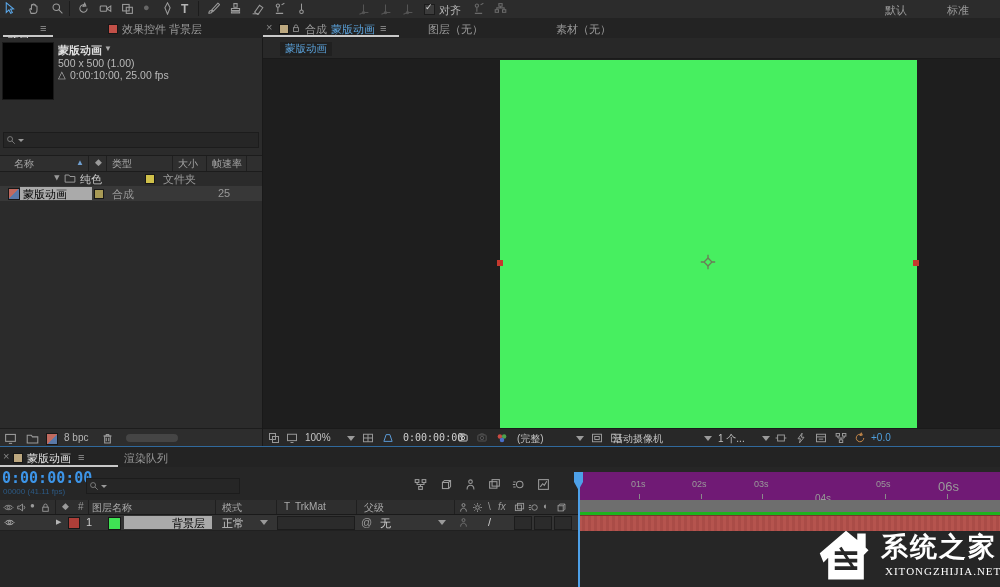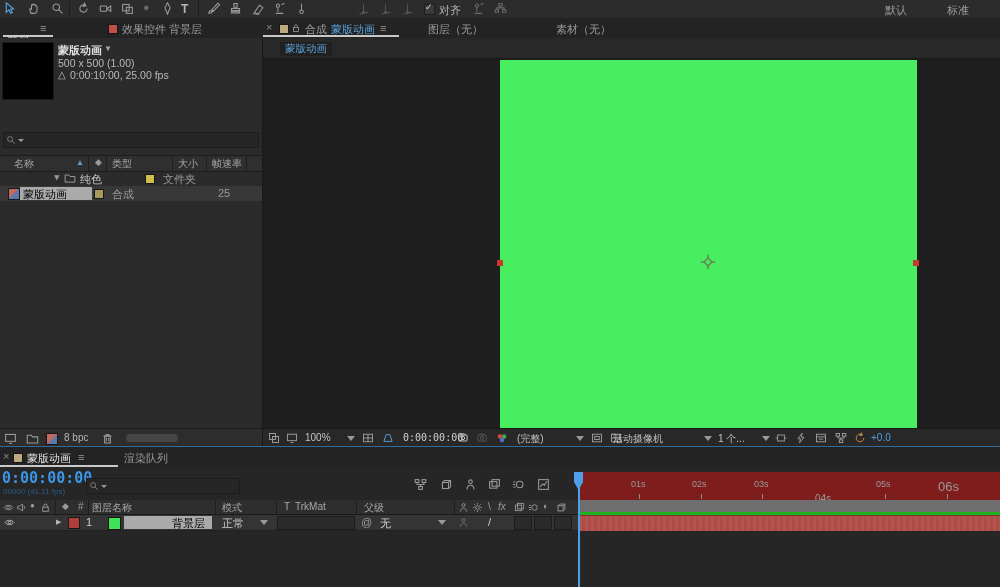--- a/index.html
+++ b/index.html
@@ -438,21 +438,21 @@
     <svg class="ic" style="left:488px;top:31px" width="13" height="13" viewBox="0 0 16 16">
         <use href="#i-fblend"></use>
       </svg>
     <svg class="ic" style="left:512px;top:31px" width="13" height="13" viewBox="0 0 16 16">
         <use href="#i-mblur"></use>
       </svg>
     <svg class="ic" style="left:537px;top:31px" width="13" height="13" viewBox="0 0 16 16">
         <use href="#i-graph"></use>
       </svg>
 
-    <div class="box" style="left:578px;top:25px;width:422px;height:28px;background:#7f1d1d;border-bottom:1px solid #1b1b1b;">
+    <div class="box" style="left:578px;top:25px;width:422px;height:28px;background:#701a75;border-bottom:1px solid #1b1b1b;">
       <span class="t" style="left:53px;top:7px;font-size:9px;color:#9a9a9a">01s</span>
       <span class="t" style="left:114px;top:7px;font-size:9px;color:#9a9a9a">02s</span>
       <span class="t" style="left:176px;top:7px;font-size:9px;color:#9a9a9a">03s</span>
       <span class="t" style="left:237px;top:21px;font-size:10px;color:#9a9a9a">04s</span>
       <span class="t" style="left:298px;top:7px;font-size:9px;color:#9a9a9a">05s</span>
       <span class="t" style="left:360px;top:7px;font-size:13px;color:#9a9a9a">06s</span>
       <div class="box" style="left:61px;top:22px;width:1px;height:5px;background:#8a8a8a"></div>
       <div class="box" style="left:123px;top:22px;width:1px;height:5px;background:#8a8a8a"></div>
       <div class="box" style="left:184px;top:22px;width:1px;height:5px;background:#8a8a8a"></div>
       <div class="box" style="left:246px;top:22px;width:1px;height:5px;background:#8a8a8a"></div>
@@ -532,15 +532,24 @@
       <div class="field" style="left:534px;top:1px;width:16px;height:12px;background:#2b2b2b;"></div>
       <div class="field" style="left:554px;top:1px;width:16px;height:12px;background:#2b2b2b;"></div>
     </div>
 
     <div class="box" style="left:579px;top:68px;width:421px;height:15px;border-top:1px solid #7c322e;
                 background:repeating-linear-gradient(90deg,#b5544e 0 3px,#aa4c47 3px 6px);"></div>
 
     <div class="box" style="left:574px;top:25px;width:9px;height:18px;background:#4da0e8;clip-path:polygon(0 0,100% 0,100% 55%,50% 100%,0 55%);"></div>
     <div class="box" style="left:578px;top:25px;width:2px;height:115px;background:#4da0e8;"></div>
 
+    <div class="box" style="left:815px;top:76px;width:185px;height:64px;">
+      <svg class="ic" style="left:0;top:2px;color:#fff" width="62" height="60" viewBox="0 0 64 64">
+        <path class="f" d="M4 30L32 6l12 10v-7h9v15l3 3-5 5v26H13V35l-5 5z"></path>
+        <path d="M20 30h24M20 38h24M20 46h24" style="stroke:#262626;stroke-width:4"></path>
+        <path d="M26 24l14 22" style="stroke:#262626;stroke-width:3"></path>
+      </svg>
+      <span class="t" style="left:66px;top:6px;font-size:27px;font-weight:bold;color:#fff;letter-spacing:2px;">系统之家</span>
+      <span class="t" style="left:70px;top:42px;font-size:11px;color:#fff;font-family:'Liberation Serif',serif;letter-spacing:1px;">XITONGZHIJIA.NET</span>
+    </div>
   </div>
 
 </div>
 
 </body></html>

